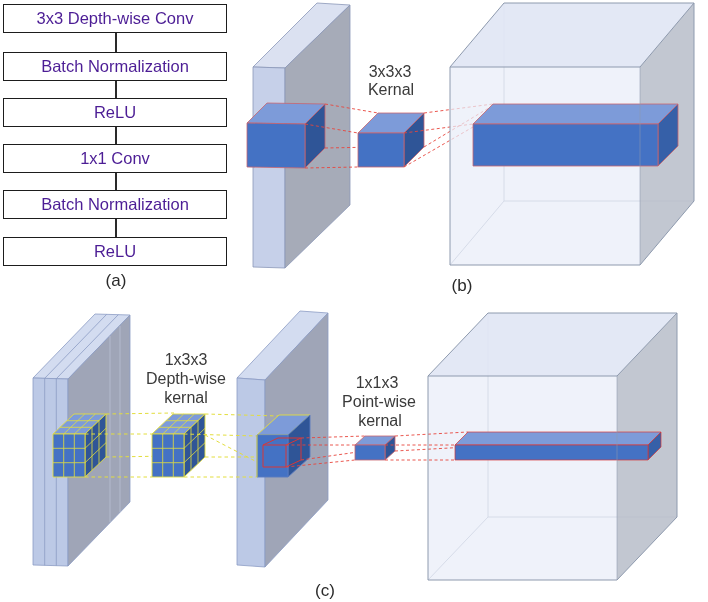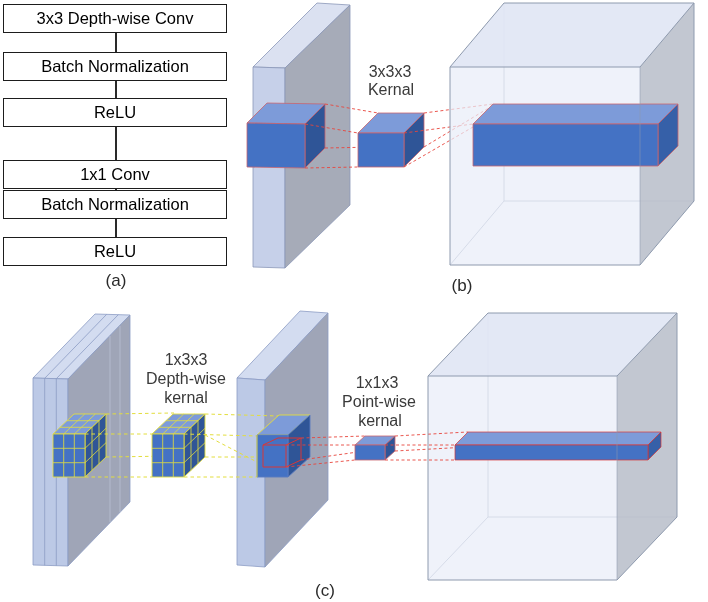--- a/index.html
+++ b/index.html
@@ -3,21 +3,21 @@
 <meta charset="utf-8">
 <style>
   html,body{margin:0;padding:0;background:#fff;}
   #canvas{position:relative;width:708px;height:602px;background:#fff;overflow:hidden;
           font-family:"Liberation Sans", sans-serif;}
   
   #flowchart{position:absolute;left:0;top:0;width:240px;height:300px;}
   .fc-connector{position:absolute;left:115px;top:18px;width:2px;height:234px;background:#2a2a2a;}
   .fc-box{position:absolute;left:3px;width:224px;height:29px;background:#ffffff;
           border:1.6px solid #1d1d1d;box-sizing:border-box;display:flex;
-          align-items:center;justify-content:center;font-size:16.5px;color:#000000;}
+          align-items:center;justify-content:center;font-size:16.5px;color:#4c1d95;}
   .panel-letter{position:absolute;font-size:17px;color:#2a2a2a;}
   #label-a{left:96px;top:271px;width:40px;text-align:center;}
   svg text{font-family:"Liberation Sans",sans-serif;fill:#3a3a3a;font-size:16px;}
   svg .panel-letter-svg{font-size:17px;fill:#2a2a2a;}
 </style>
 </head>
 <body>
 
 <div id="canvas">
 
@@ -239,21 +239,21 @@
     <div class="fc-connector"></div>
     <div class="fc-box" style="top:4px;">
         <span>3x3 Depth-wise Conv</span>
       </div>
     <div class="fc-box" style="top:52px;">
         <span>Batch Normalization</span>
       </div>
     <div class="fc-box" style="top:98px;">
         <span>ReLU</span>
       </div>
-    <div class="fc-box" style="top:144px;margin-top:16px;">
+    <div class="fc-box" style="top:144px;">
         <span>1x1 Conv</span>
       </div>
     <div class="fc-box" style="top:190px;">
         <span>Batch Normalization</span>
       </div>
     <div class="fc-box" style="top:237px;">
         <span>ReLU</span>
       </div>
     <div class="panel-letter" id="label-a">(a)</div>
   </div>

